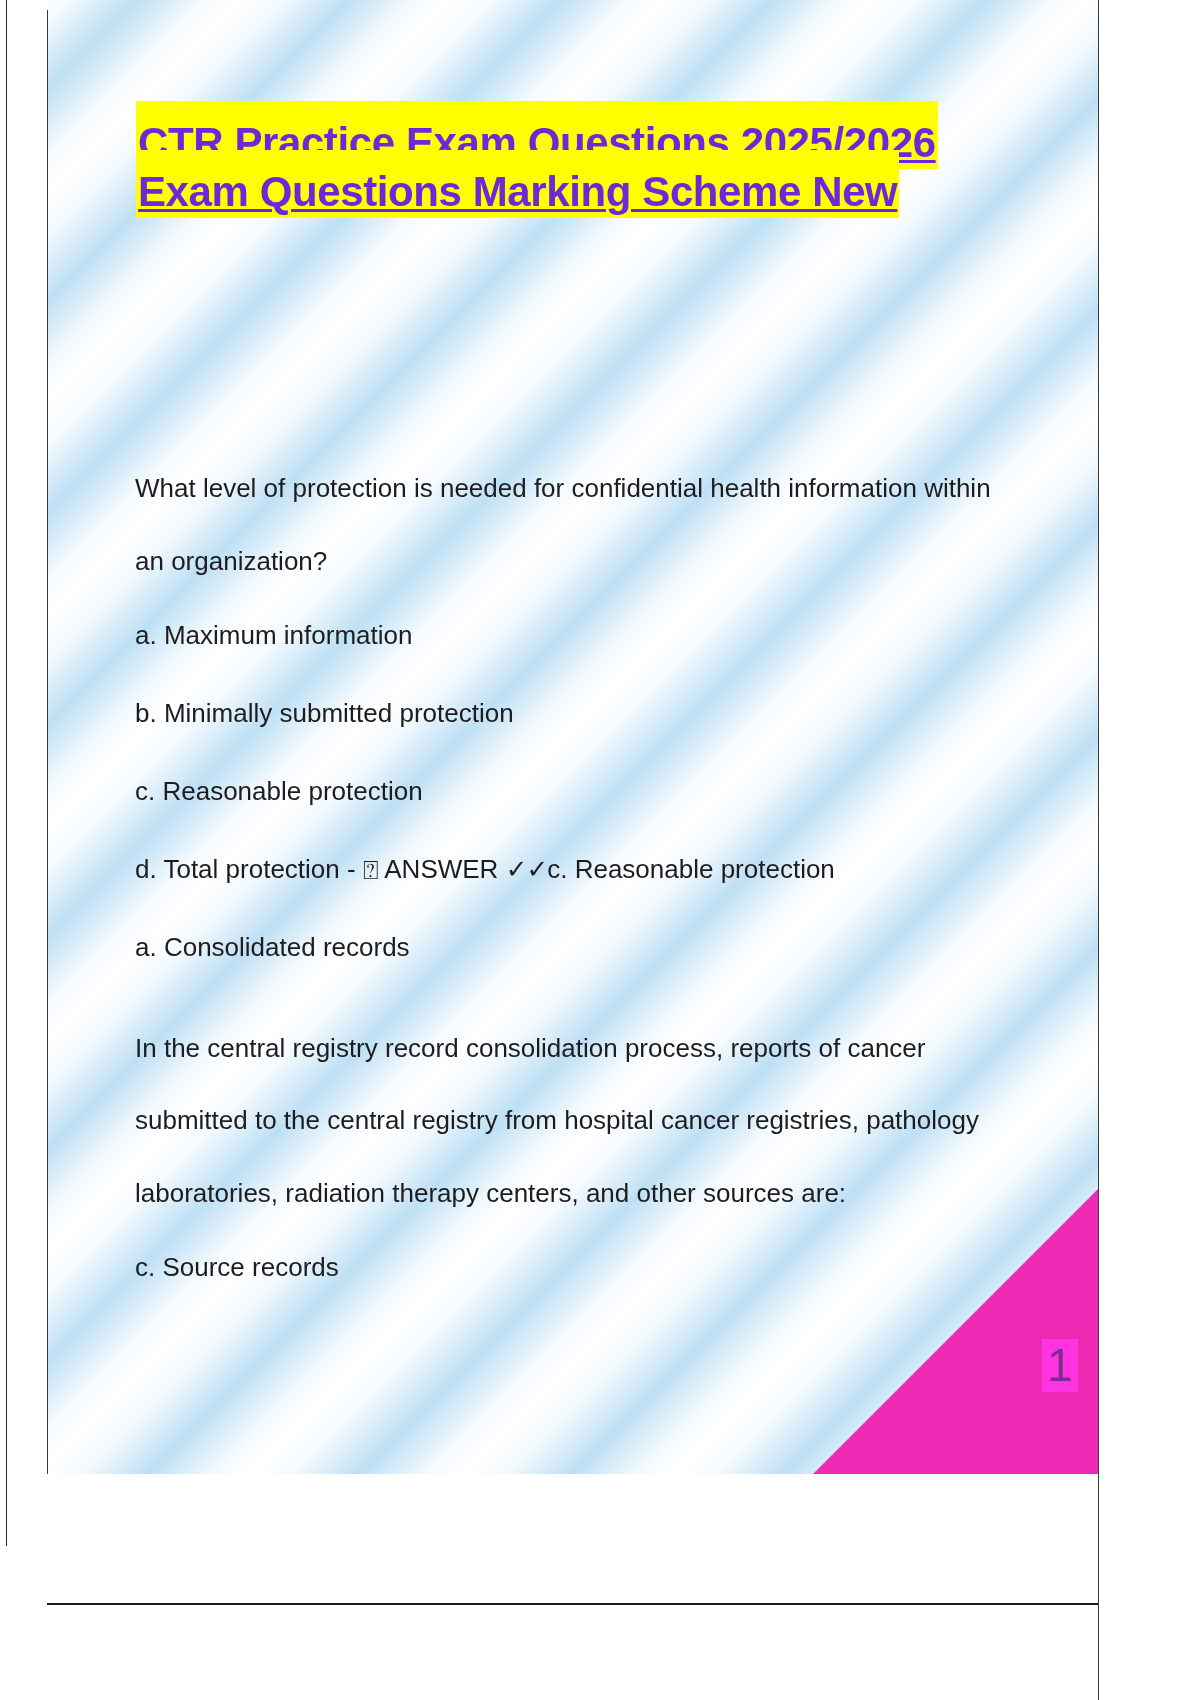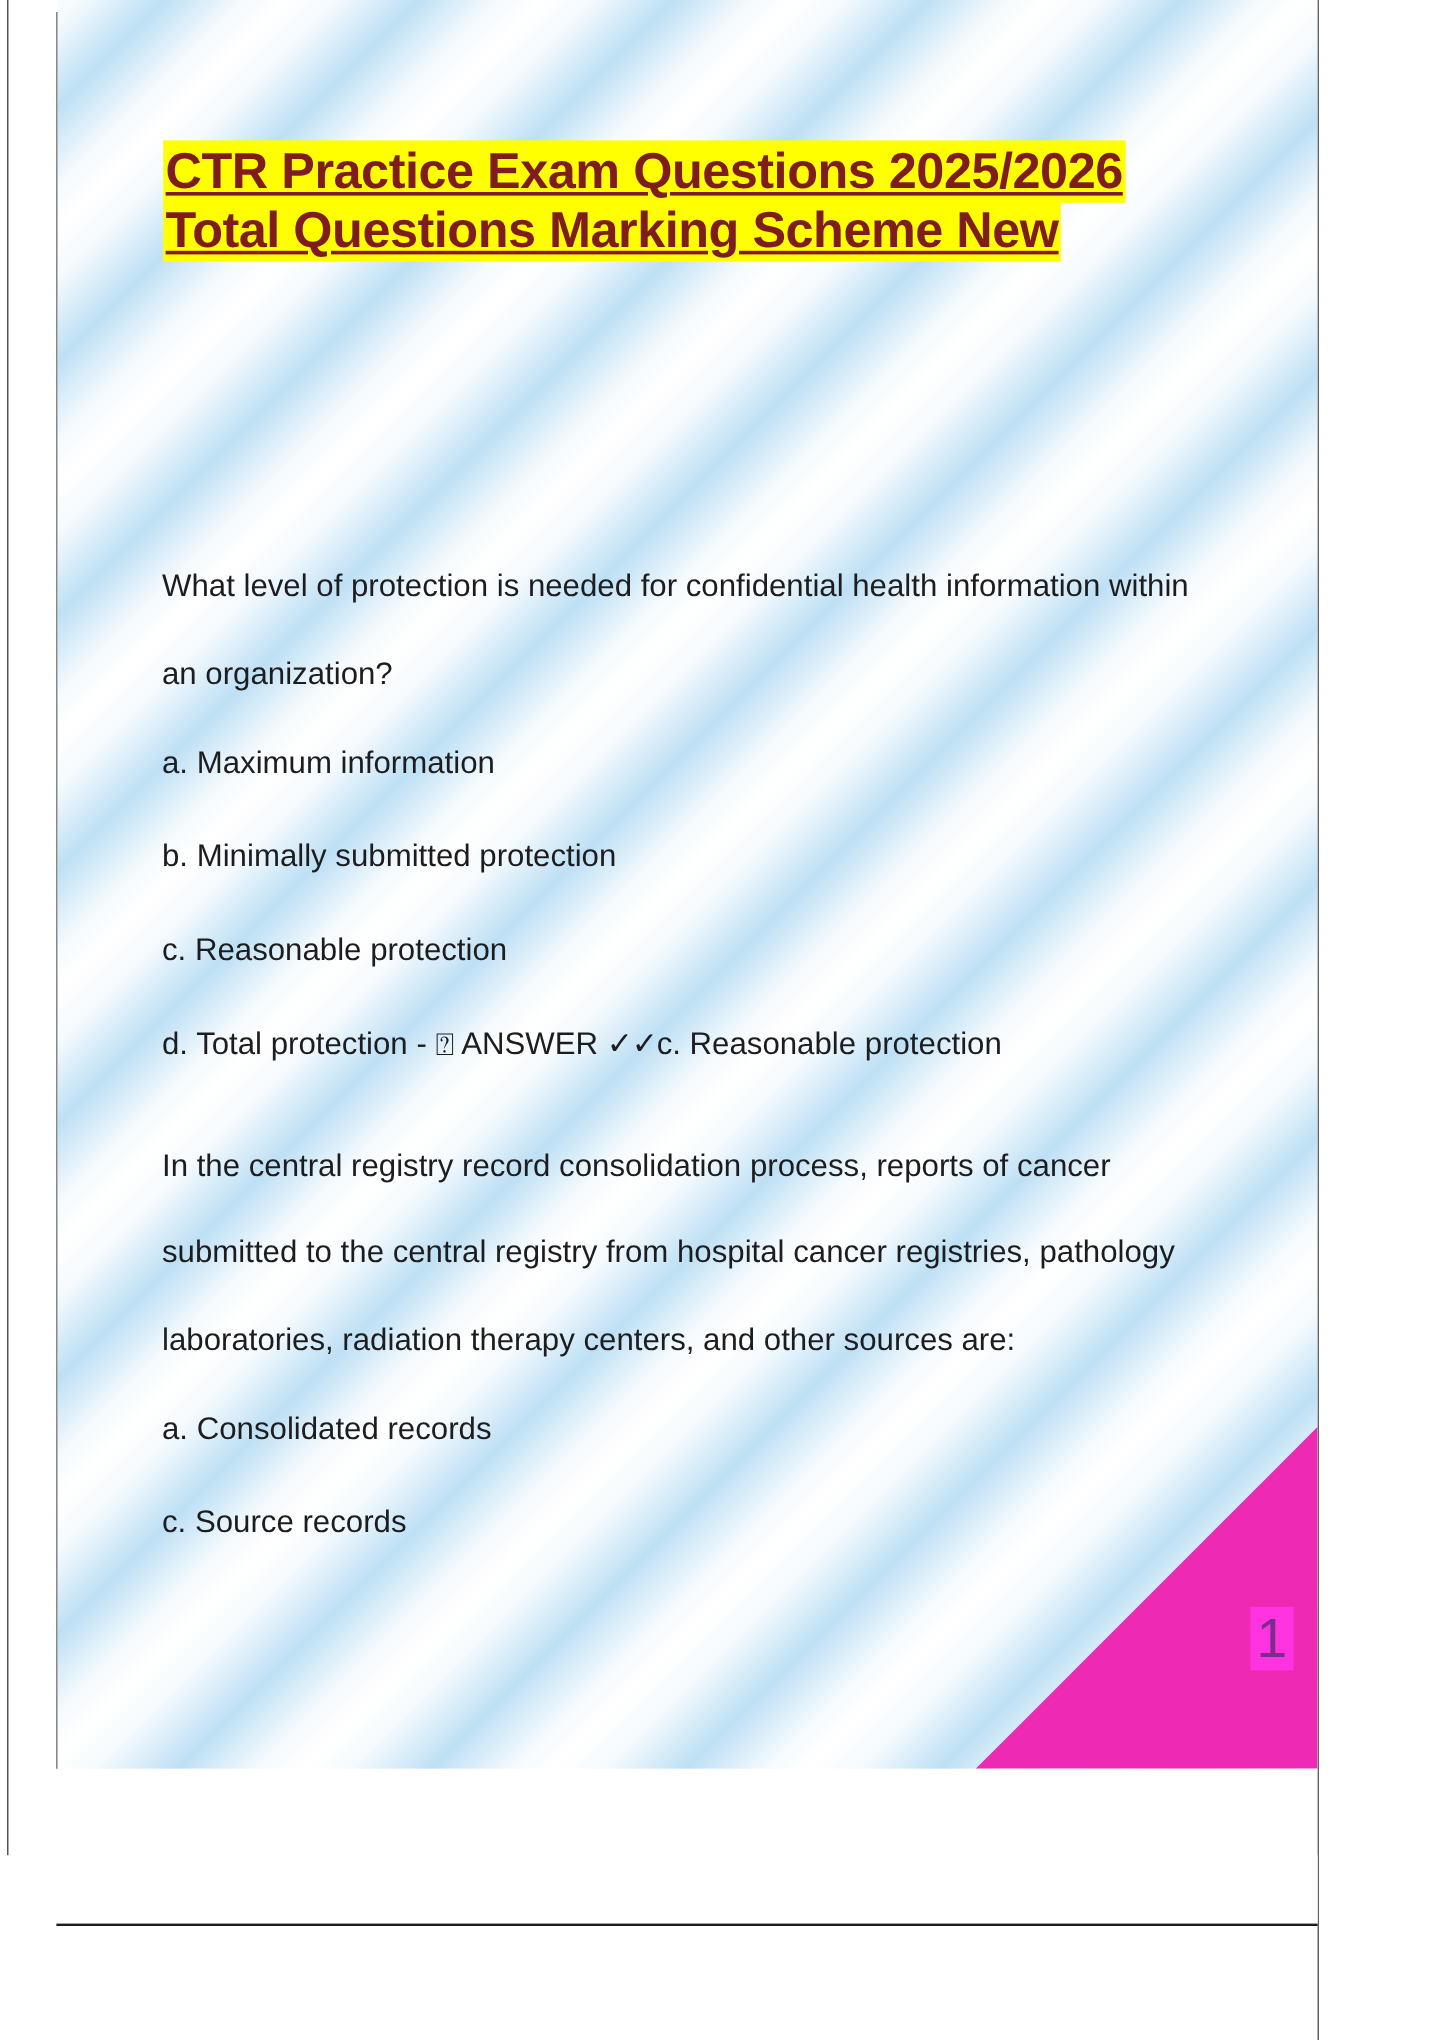--- a/index.html
+++ b/index.html
@@ -89,28 +89,28 @@
   .title-line {
     display: block;
     margin: 0 0 7px 0;
     line-height: 1.0;
   }
   .title-line > span {
     font-family: "Liberation Sans", sans-serif;
     font-weight: bold;
     font-size: 42px;
     letter-spacing: -0.4px;
-    color: #7f1d1d;
+    color: #6d28d9;
     background: #ffff00;
     text-decoration: underline;
     text-decoration-thickness: 3px;
     text-underline-offset: 3px;
     box-decoration-break: clone;
     -webkit-box-decoration-break: clone;
-    padding: 2px 2px 3px 2px;
+    padding: 18px 2px 3px 2px;
     text-align: center;
   }
 
   
   #body-text {
     position: absolute;
     left: 87px;
     top: 452px;
     width: 890px;
   }
@@ -176,38 +176,38 @@
 
   <div class="viewer-rule left"></div>
   <div class="viewer-rule right"></div>
   <div class="viewer-rule-2 left2"></div>
   <div class="viewer-rule-2 right2"></div>
 
   <div id="page">
 
     <div id="title">
       <div class="title-line"><span>CTR Practice Exam Questions 2025/2026</span></div>
-      <div class="title-line"><span>Total Questions Marking Scheme New</span></div>
+      <div class="title-line"><span>Exam Questions Marking Scheme New</span></div>
     </div>
 
     <div id="body-text">
 
       <p class="para wrapped">What level of protection is needed for confidential health information within an organization?</p>
 
       <p class="para">a. Maximum information</p>
 
       <p class="para">b. Minimally submitted protection</p>
 
       <p class="para">c. Reasonable protection</p>
 
       <p class="para"><span>d. Total protection - </span><span class="tofu">⍰</span><span> ANSWER </span><span class="checks">✓✓</span><span>c. Reasonable protection</span></p>
 
+      <p class="para">a. Consolidated records</p>
+
       <p class="para wrapped">In the central registry record consolidation process, reports of cancer submitted to the central registry from hospital cancer registries, pathology laboratories, radiation therapy centers, and other sources are:</p>
-
-      <p class="para">a. Consolidated records</p>
 
 
       <p class="para">c. Source records</p>
 
     </div>
 
     <div id="corner-triangle"></div>
 
     <div id="page-number">1</div>
 

